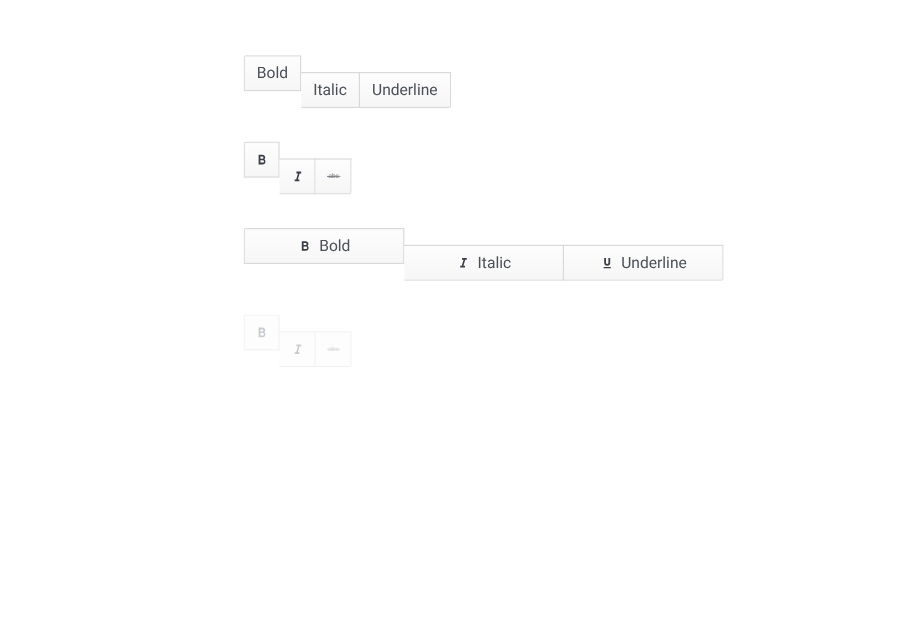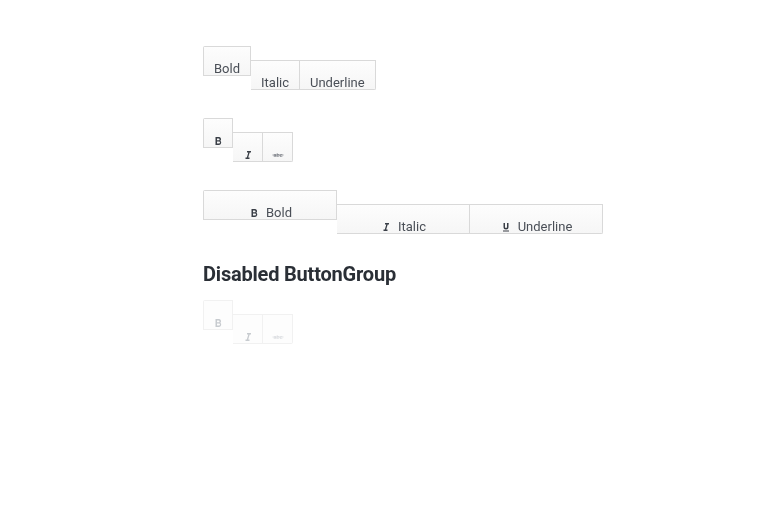--- a/index.html
+++ b/index.html
@@ -30,21 +30,21 @@
     overflow: hidden;
   }
   .btn-group.stretch {
     display: flex;
     width: 400px;
   }
   .btn-group.stretch .btn { flex: 1 1 0; }
 
   .btn {
     display: inline-flex;
-    align-items: flex-end;
+    align-items: center;
     justify-content: center;
     gap: 6px;
     height: 30px;
     padding: 0 10px;
     background: linear-gradient(#fdfdfd, #f6f6f6);
     border: 1px solid #d9d9d9;
     color: #4a4f57;
     font-size: 13px;
     line-height: 1;
     cursor: pointer;
@@ -133,21 +133,20 @@
           <svg width="12" height="12" viewBox="0 0 24 24">
               <path fill="#3a3f47" d="M7 4h3v8a2 2 0 0 0 4 0V4h3v8a5 5 0 0 1-10 0V4zm-1 15h12v2H6v-2z"></path>
             </svg>
         </span>
         <span>Underline</span>
       </div>
     </div>
   </div>
 
   <div class="section">
-    <h2 class="section-title">Disabled ButtonGroup</h2>
     <div class="btn-group disabled">
       <div class="btn icon-only">
         <span class="ic">
           <svg width="12" height="12" viewBox="0 0 24 24">
               <path fill="#9aa0a8" d="M7 4h6.5a4.5 4.5 0 0 1 3.3 7.6A4.8 4.8 0 0 1 14 20H7V4zm3 3v3.5h3.3a1.75 1.75 0 0 0 0-3.5H10zm0 6V17h4a2 2 0 0 0 0-4h-4z"></path>
             </svg>
         </span>
       </div>
       <div class="btn icon-only">
         <span class="ic">

